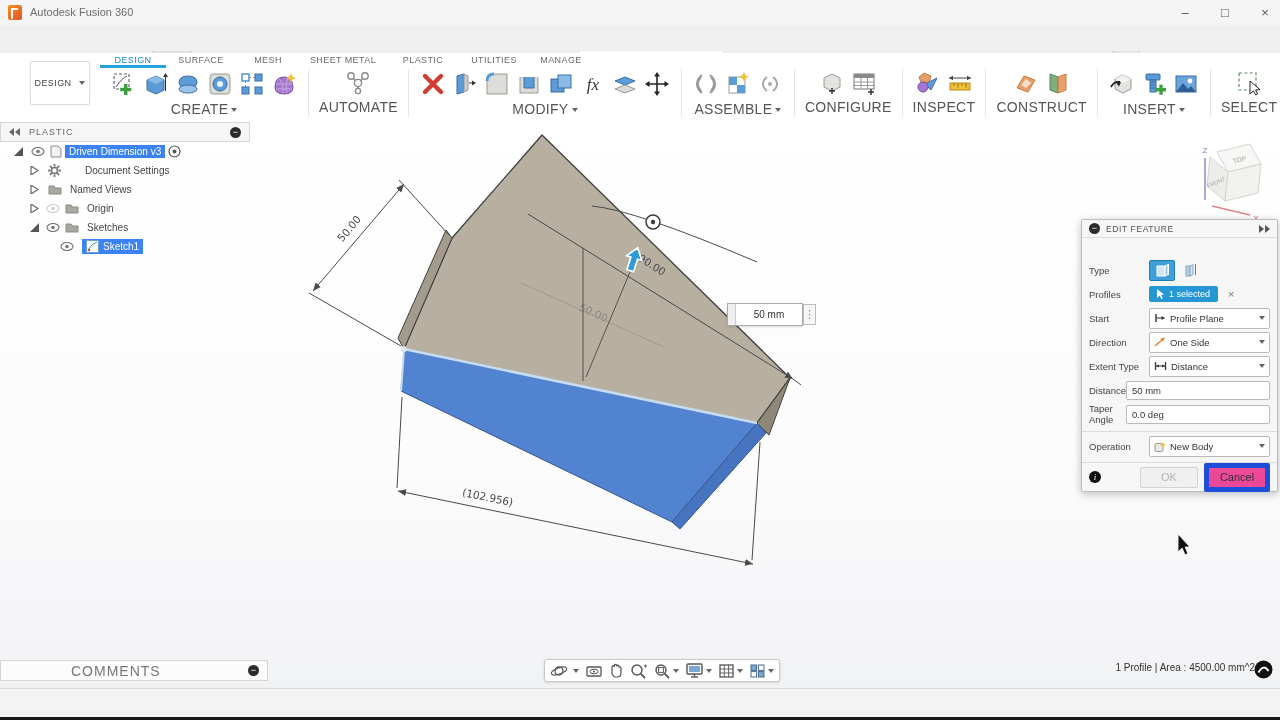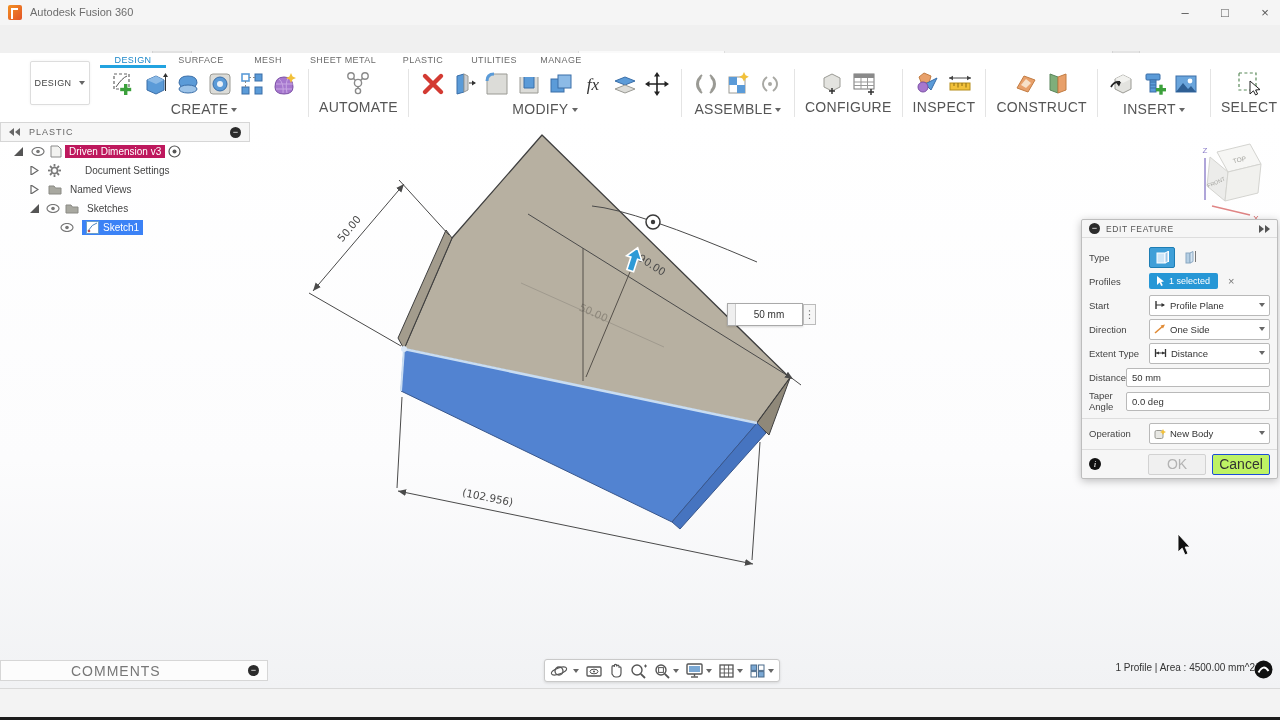--- a/index.html
+++ b/index.html
@@ -39,38 +39,38 @@
   
   #canvas{left:0;top:118px;width:1280px;height:570px;background:linear-gradient(180deg,#ffffff 0%,#fcfcfd 60%,#f1f2f4 100%);}
   #scene{left:0;top:0;}
   
   #browser{left:0;top:122px;width:250px;}
   #browser-header{height:18px;background:#f6f6f6;border:1px solid #d6d6d6;display:flex;align-items:center;padding:0 8px;gap:8px;}
   #browser-title{font-size:9px;color:#666;letter-spacing:1px;flex:1;}
   .panel-dot{width:11px;height:11px;border-radius:50%;background:#2b2b2b;color:#fff;font-size:9px;line-height:10px;text-align:center;}
   .trow{height:19px;display:flex;align-items:center;font-size:10px;color:#444;}
   .tlabel{padding:1px 4px;}
-  .hl-gray{background:#be185d;color:#fff;}
+  .hl-gray{background:#3b82f6;color:#fff;}
   .hl-blue{background:#3b82f6;color:#fff;font-weight:normal;}
   
   #dlg{left:1081px;top:219px;width:195px;background:#f6f6f6;border:1px solid #bdbdbd;box-shadow:0 2px 8px rgba(0,0,0,.25);border-radius:2px;}
   #dlg-header{height:17px;display:flex;align-items:center;gap:6px;padding:0 7px;border-bottom:1px solid #ddd;}
   #dlg-title{font-size:8.5px;color:#555;letter-spacing:.6px;flex:1;}
   .dlg-row{display:flex;align-items:center;height:24px;padding:0 7px;}
   .dlg-label{width:60px;font-size:9.5px;color:#444;}
   .ddl{flex:1;height:19px;background:#fff;border:1px solid #b9b9b9;border-radius:2px;display:flex;align-items:center;gap:4px;padding:0 4px;font-size:9.5px;color:#333;}
   .ddl .caret{margin-left:auto;}
   .dtxt{flex:1;height:17px;background:#fff;border:1px solid #b9b9b9;border-radius:2px;font-size:9.5px;color:#333;padding:0 5px;font-family:"Liberation Sans",sans-serif;}
   .type-tile{width:24px;height:19px;border-radius:2px;display:flex;align-items:center;justify-content:center;}
   .type-tile.sel{background:#3f9fd8;border:1px solid #1d7db4;}
   #profiles-chip{height:16px;background:#2697d6;border-radius:2px;color:#fff;font-size:9px;display:flex;align-items:center;gap:4px;padding:0 8px;}
   #dlg-footer{display:flex;align-items:center;height:28px;padding:0 7px;gap:6px;border-top:1px solid #ddd;margin-top:4px;}
-  .btn{height:19px;border-radius:2px;font-size:14px;display:flex;align-items:center;justify-content:center;}
+  .btn{height:19px;border-radius:2px;font-size:11px;display:flex;align-items:center;justify-content:center;}
   #btn-ok{width:56px;background:#f0f0f0;border:1px solid #d2d2d2;color:#b3b3b3;margin-left:auto;}
-  #btn-cancel{width:56px;background:#bef264;border:1px solid #1d4ed8;color:#333;}
+  #btn-cancel{width:56px;background:#ec4899;border:5px solid #1d4ed8;color:#333;}
   #info-dot{width:12px;height:12px;border-radius:50%;background:#111;color:#fff;font-size:9px;line-height:12px;text-align:center;font-style:italic;font-family:"Liberation Serif",serif;}
   
   #dist-box{left:727px;top:303px;width:74px;height:21px;background:#fff;border:1px solid #a9a9a9;display:flex;align-items:center;box-shadow:0 1px 2px rgba(0,0,0,.15);}
   #dist-grip{width:7px;height:100%;background:#efefef;border-right:1px solid #ccc;}
   #dist-val{flex:1;text-align:center;font-size:10px;color:#333;}
   #dist-dots{left:803px;top:304px;width:11px;height:19px;background:#f6f6f6;border:1px solid #bbb;color:#777;font-size:11px;text-align:center;line-height:18px;}
   
   #comments-bar{left:0;top:660px;width:250px;height:19px;background:#fcfcfc;border:1px solid #d6d6d6;display:flex;align-items:center;padding:0 8px;}
   #comments-title{font-size:14px;color:#777;letter-spacing:1px;margin-left:62px;flex:1;}
   #navbar{left:544px;top:659px;height:21px;background:#fff;border:1px solid #c9c9c9;border-radius:3px;display:flex;align-items:center;padding:0 5px;gap:7px;box-shadow:0 1px 3px rgba(0,0,0,.12);}
@@ -579,20 +579,33 @@
   <div class="trow" style="padding-left:30px">
     <svg width="9" height="9">
         <polygon points="1,0 8,4.5 1,9" fill="none" stroke="#666" stroke-width="1.2"></polygon>
       </svg>
     <svg width="14" height="11" style="margin-left:9px">
         <path d="M1,2 h5 l1.5,2 h5.5 v6 h-12 z" fill="#a8a8a0" stroke="#8a8a84"></path>
       </svg>
     <span class="tlabel" style="margin-left:4px">Named Views</span>
   </div>
 
+  <div class="trow" style="padding-left:30px">
+    <svg width="9" height="9">
+        <polygon points="1,0 8,4.5 1,9" fill="none" stroke="#666" stroke-width="1.2"></polygon>
+      </svg>
+    <svg width="14" height="9" style="margin-left:7px;opacity:.35">
+        <ellipse cx="7" cy="4.5" rx="6" ry="4" fill="none" stroke="#777" stroke-width="1.2"></ellipse>
+        <circle cx="7" cy="4.5" r="1.8" fill="#777"></circle>
+      </svg>
+    <svg width="14" height="11" style="margin-left:5px">
+        <path d="M1,2 h5 l1.5,2 h5.5 v6 h-12 z" fill="#a8a8a0" stroke="#8a8a84"></path>
+      </svg>
+    <span class="tlabel" style="margin-left:4px">Origin</span>
+  </div>
 
   <div class="trow" style="padding-left:30px">
     <svg width="9" height="9">
         <polygon points="0,9 9,9 9,0" fill="#555"></polygon>
       </svg>
     <svg width="14" height="9" style="margin-left:7px">
         <ellipse cx="7" cy="4.5" rx="6" ry="4" fill="none" stroke="#777" stroke-width="1.2"></ellipse>
         <circle cx="7" cy="4.5" r="1.8" fill="#777"></circle>
       </svg>
     <svg width="14" height="11" style="margin-left:5px">
@@ -619,21 +632,21 @@
 
 <div id="dlg" class="abs">
   <div id="dlg-header">
     <span class="panel-dot">−</span>
     <span id="dlg-title">EDIT FEATURE</span>
     <svg width="11" height="8">
         <polygon points="0,0 5,4 0,8" fill="#555"></polygon>
         <polygon points="6,0 11,4 6,8" fill="#555"></polygon>
       </svg>
   </div>
-  <div class="dlg-row" style="margin-top:7px">
+  <div class="dlg-row" style="margin-top:20px">
     <span class="dlg-label">Type</span>
     <div class="type-tile sel">
         <svg width="15" height="15">
           <rect x="2" y="3" width="8" height="10" fill="#cfe6f7" stroke="#fff"></rect>
           <path d="M10,3 l3,-1.5 v10 l-3,1.5 z" fill="#9cc6e8" stroke="#fff"></path>
           <line x1="13.5" y1="12" x2="13.5" y2="1" stroke="#fff"></line>
         </svg>
       </div>
     <div class="type-tile" style="margin-left:4px">
         <svg width="15" height="15">

